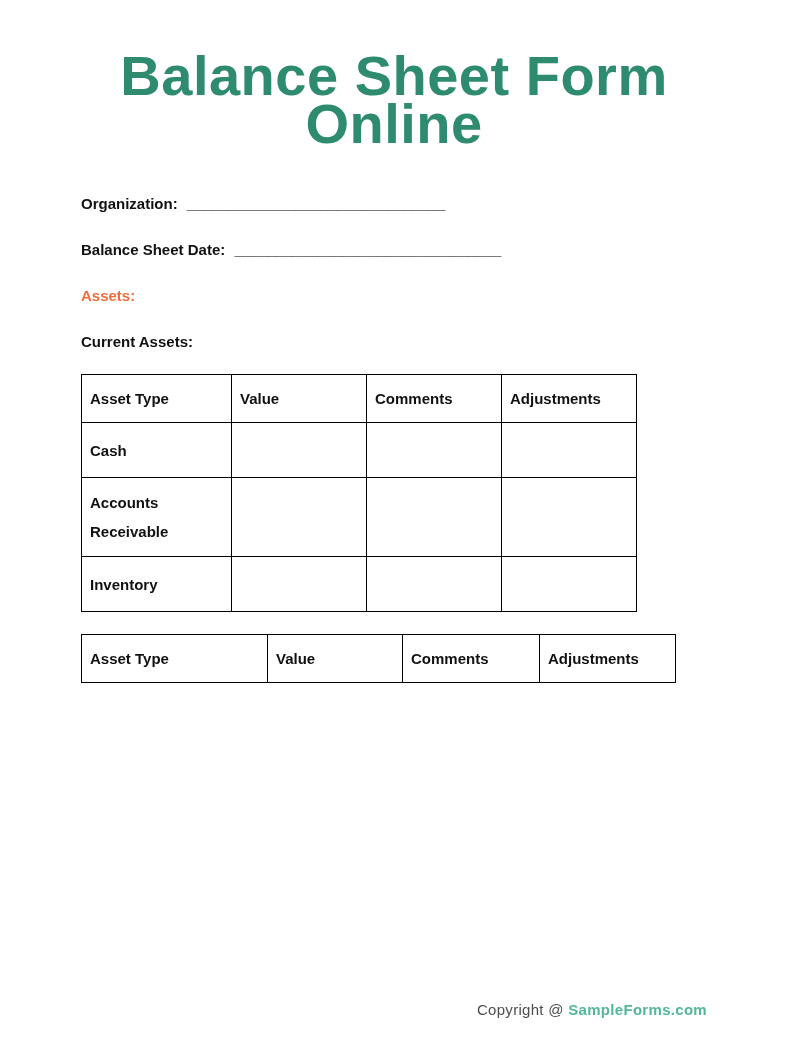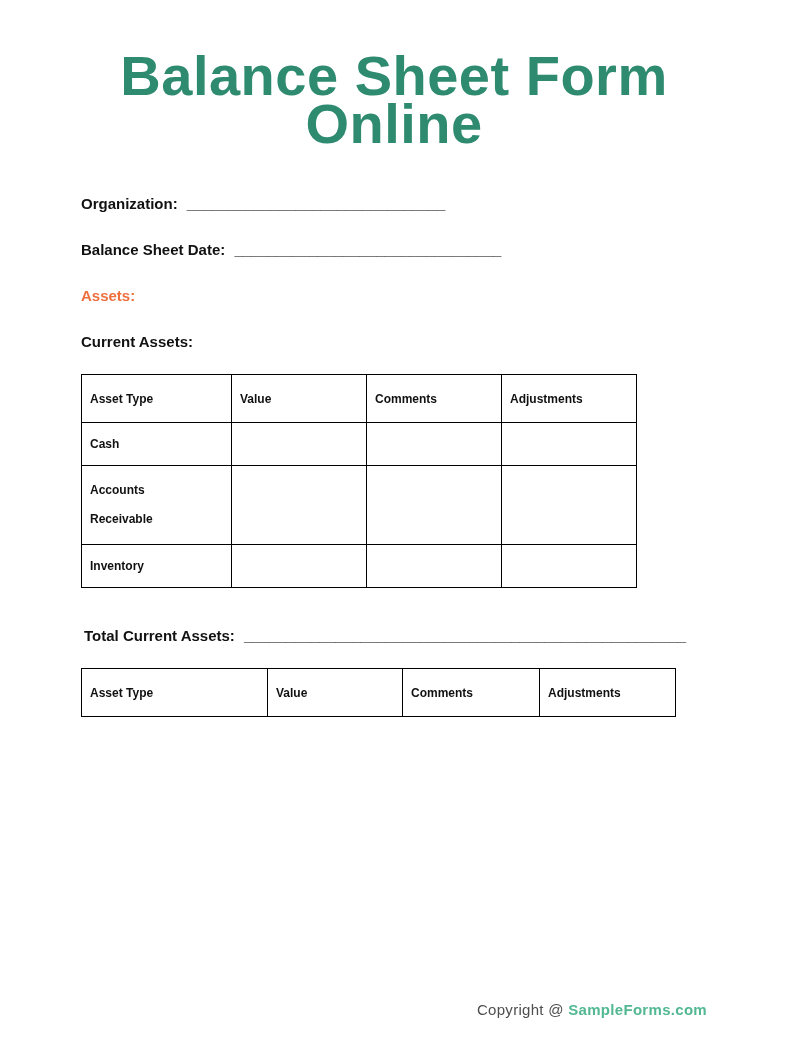--- a/index.html
+++ b/index.html
@@ -39,29 +39,29 @@
   .blank { margin-left: 5px; letter-spacing: 0; }
   table {
     border-collapse: collapse;
     table-layout: fixed;
     margin-top: 22px;
   }
   .t1 { width: 555px; }
   .t2 { width: 594px; }
   th, td {
     border: 1px solid #000000;
-    font-size: 12px;
+    font-size: 15px;
     font-weight: 700;
     text-align: left;
     vertical-align: middle;
     padding-left: 8px;
     padding-right: 6px;
   }
   tr.hdr { height: 48px; }
-  tr.row-s { height: 43px; }
+  tr.row-s { height: 55px; }
   tr.row-d { height: 79px; }
   td.row-label { white-space: pre-line; line-height: 29px; }
   .total-line { margin-top: 38px; padding-left: 3px; }
   .noncurrent-heading { margin-top: 26px; }
   .footer {
     position: absolute;
     right: 84px;
     bottom: 23px;
     font-size: 15px;
     letter-spacing: 0.3px;
@@ -124,24 +124,20 @@
     </tr>
     <tr class="row-s">
       <td class="row-label">Inventory</td>
       <td></td>
       <td></td>
       <td></td>
     </tr>
   </tbody>
     </table>
 
-  <p class="label-line total-line">
-    <span>Total Current Assets:</span>
-    <span class="blank">_____________________________________________________</span>
-  </p>
 
 
   <table class="t2">
     <colgroup>
       <col style="width:186px">
         <col style="width:135px">
         <col style="width:137px">
         <col style="width:136px">
     </colgroup>
     <tbody>

